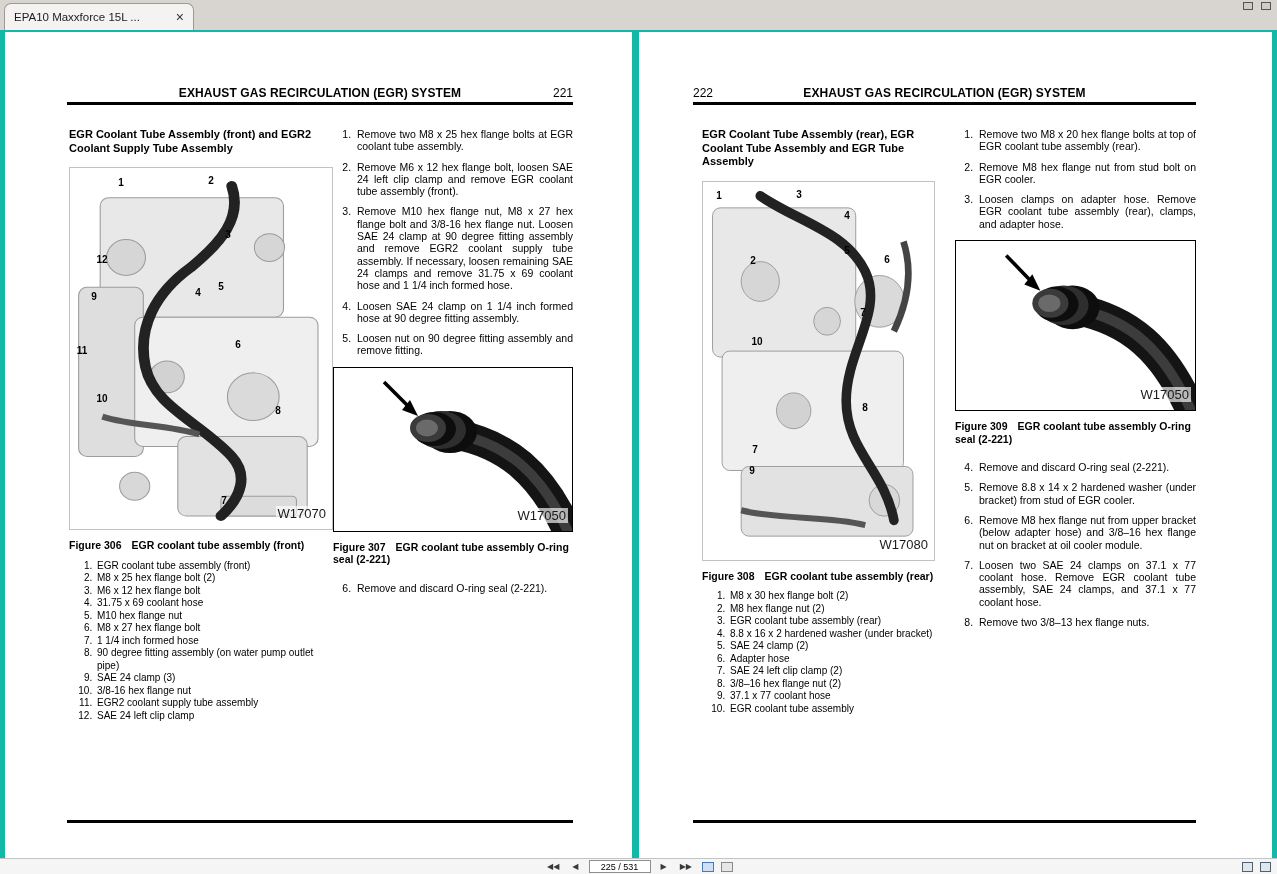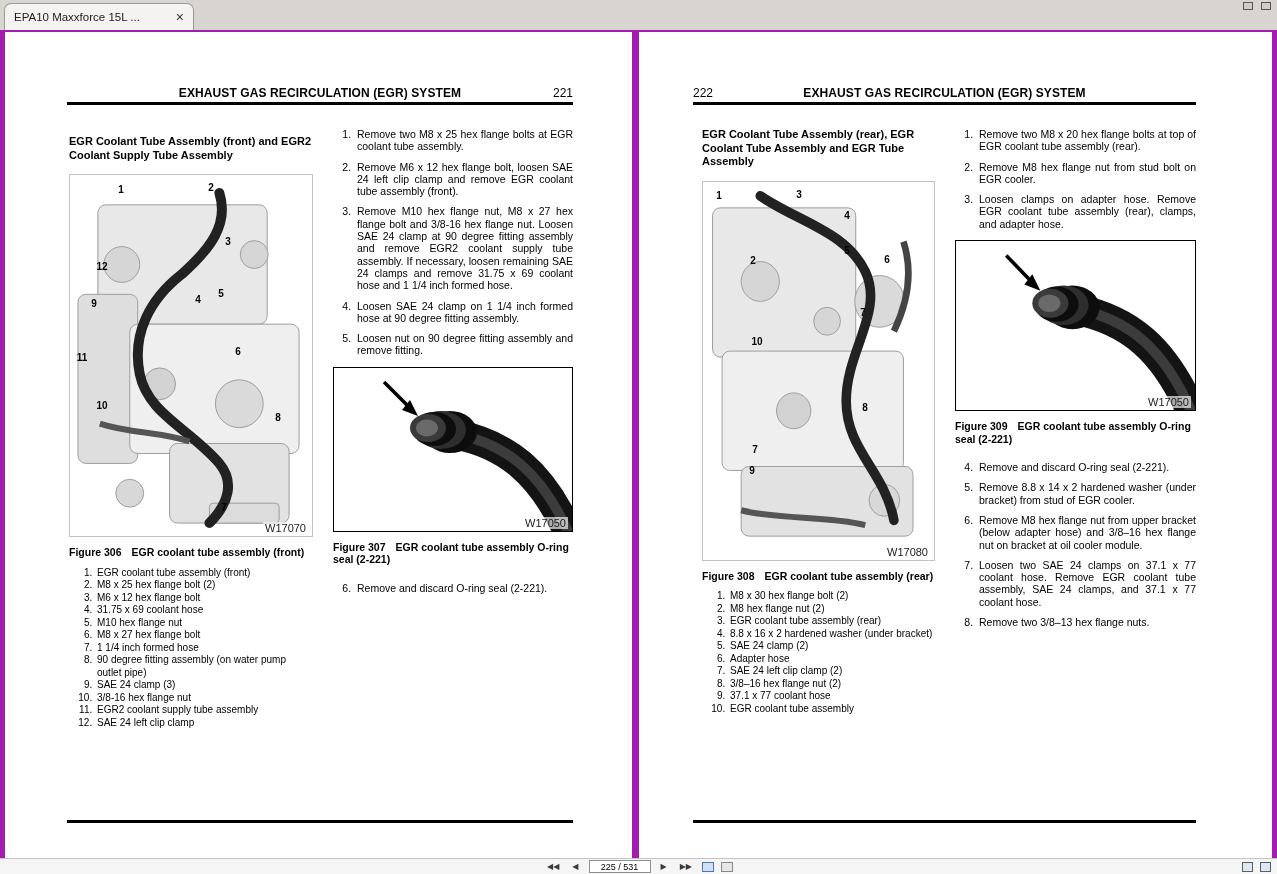--- a/index.html
+++ b/index.html
@@ -19,47 +19,47 @@
     position:absolute; left:4px; top:3px; width:190px; height:27px;
     background:#f4f3f1; border:1px solid #9a9a9a; border-bottom:none;
     border-radius:7px 7px 0 0;
     display:flex; align-items:center; padding:0 9px; cursor:pointer;
   }
   .tab-title { flex:1; font-size:11.5px; color:#1c1c1c; white-space:nowrap; overflow:hidden; }
   .tab-close { font-size:14px; line-height:14px; color:#333; margin-left:8px; cursor:pointer; }
   .win-btns { position:absolute; right:6px; top:2px; display:flex; gap:8px; }
   .win-ico { width:10px; height:8px; border:1.5px solid #555; background:#cfccc7; cursor:pointer; }
   
-  .canvas { position:absolute; top:30px; bottom:16px; left:0; right:0; background:#a21caf; }
+  .canvas { position:absolute; top:30px; bottom:16px; left:0; right:0; background:#14b8a6; }
   .page { position:absolute; top:2px; height:826px; background:#ffffff; color:#000; }
   .page-left  { left:5px;  width:627px; }
   .page-right { left:639px; width:633px; }
   .pg-title { position:absolute; font-weight:bold; font-size:12px; text-align:center; letter-spacing:.1px; }
   .page-left  .pg-title { top:54px; left:62px; width:506px; }
   .page-right .pg-title { top:54px; left:54px; width:503px; }
   .pg-num { position:absolute; top:54px; font-size:12px; }
   .page-left  .pg-num { right:59px; }
   .page-right .pg-num { left:54px; }
   .rule { position:absolute; height:3px; background:#000; }
   .page-left  .rule { left:62px; width:506px; }
   .page-right .rule { left:54px; width:503px; }
   .rule-top { top:70px; }
   .rule-bottom { top:788px; }
   .col { position:absolute; top:96px; }
-  .page-left  .col1 { left:64px;  width:244px;margin-top:7px; }
+  .page-left  .col1 { left:64px;  width:264px; }
   .page-left  .col2 { left:328px; width:240px; }
   .page-right .col1 { left:54px;  width:242px;padding-left:9px; }
   .page-right .col2 { left:316px; width:241px; }
   .section-heading { margin:0 0 12px 0; font-size:11px; font-weight:bold; line-height:13.5px; }
   
   figure { margin:0; }
   .engine-fig { position:relative; width:100%; background:#fff; border:1px solid #c2c2c2; overflow:hidden; }
   .oring-fig  { position:relative; width:100%; border:1px solid #000; background:#fff; margin-top:10px; overflow:hidden; }
   .fig-art { position:absolute; inset:0; width:100%; height:100%; }
-  .watermark { position:absolute; right:4px; bottom:2px; font-size:11px; color:#1a1a1a; background:rgba(255,255,255,.65); padding:0 2px; }
+  .watermark { position:absolute; right:4px; bottom:8px; font-size:13px; color:#1a1a1a; background:rgba(255,255,255,.65); padding:0 2px; }
   .callout-layer { position:absolute; inset:0; }
   .callout { position:absolute; font-size:10px; font-weight:bold; color:#000; transform:translate(-50%,-50%); }
   .figcap { margin-top:9px; font-size:10.5px; font-weight:bold; line-height:12.5px; }
   .figcap .cap-text { margin-left:10px; }
   
   ol.legend { margin:8px 0 0 0; padding-left:26px; font-size:10px; line-height:12.5px; }
   ol.legend li { padding-left:2px; }
   ol.steps { margin:0; padding-left:21px; font-size:10.5px; line-height:12.3px; text-align:justify; }
   ol.steps li { margin-bottom:8px; padding-left:3px; }
   ol.steps-after { margin-top:16px; }

